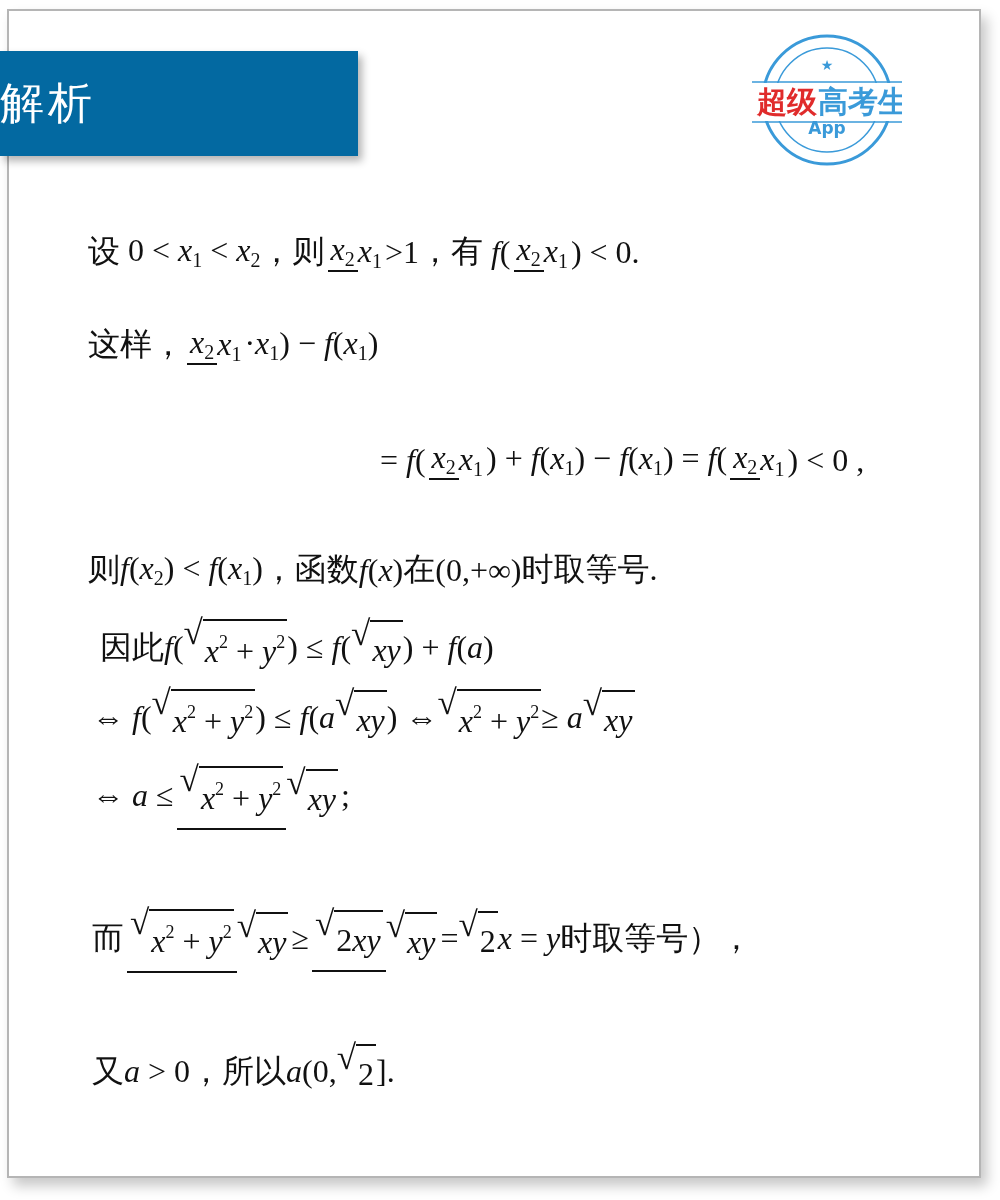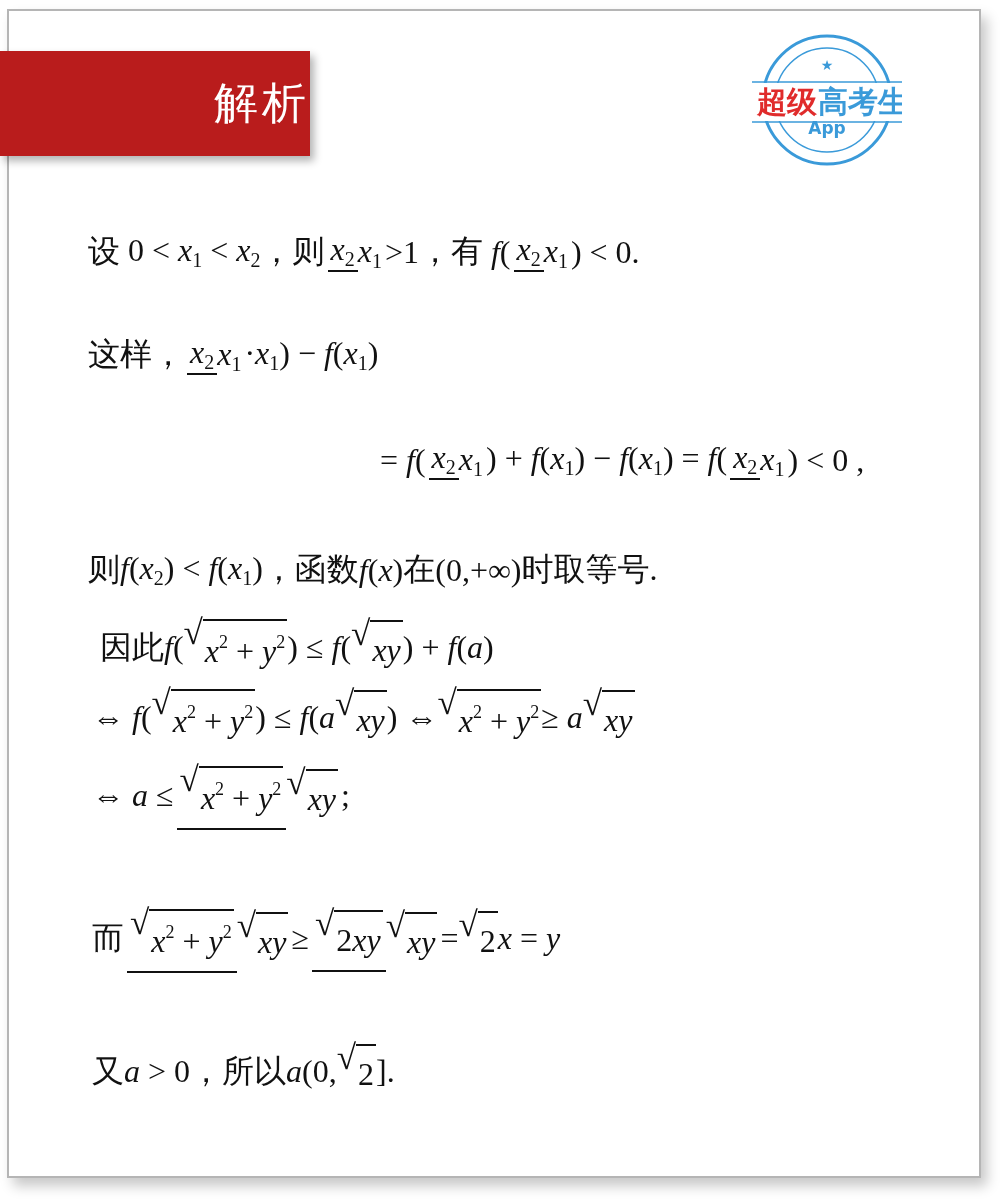--- a/index.html
+++ b/index.html
@@ -1,21 +1,21 @@
 <!DOCTYPE html>
 <html><head>
 <meta charset="utf-8">
 <style>
   html, body { margin:0; padding:0; background:#ffffff; }
   body { width:1000px; height:1200px; position:relative; overflow:hidden;
          font-family: "Liberation Serif", "DejaVu Serif", serif; color:#111; }
   .card { position:absolute; left:7px; top:9px; width:970px; height:1165px;
           background:#fff; border:2px solid #b5b5b5; box-shadow: 6px 8px 12px rgba(0,0,0,0.22); }
-  .banner { position:absolute; left:0; top:51px; width:310px; height:105px; background:#b91c1c;
-            box-shadow: 4px 5px 8px rgba(0,0,0,0.3); display:flex; align-items:center; justify-content:flex-end; }
+  .banner { position:absolute; left:0; top:51px; width:358px; height:105px; background:#0369a1;
+            box-shadow: 4px 5px 8px rgba(0,0,0,0.3); display:flex; align-items:center; justify-content:flex-start; }
   .banner span { color:#fff; font-family:"DejaVu Sans", sans-serif; font-size:44px; letter-spacing:4px; }
   .logo { position:absolute; left:752px; top:30px; width:150px; height:140px; }
   .line { position:absolute; left:88px; font-size:32px; white-space:nowrap; display:flex; align-items:center; }
   i { font-style:italic; }
   sub { font-size:20px; vertical-align:-6px; }
   sup { font-size:18px; vertical-align:14px; }
   .frac { display:inline-flex; flex-direction:row; align-items:center; vertical-align:middle; margin:0 3px; }
   .frac .num { border-bottom:2px solid #111; padding:0 3px; line-height:1.1; }
   .frac .den { line-height:1.1; padding-top:2px; }
   .sqrt { display:inline-flex; align-items:flex-start; }
@@ -55,21 +55,21 @@
   <span>，有</span>
   <span>&nbsp;<i>f</i>(</span>
     <span class="frac">
       <span class="num"><i>x</i><sub>2</sub></span>
       <span class="den"><i>x</i><sub>1</sub></span>
     </span>
     <span>) &lt; 0</span>
   <span>.</span>
 </div>
 
-<div class="line" style="top:333px;">
+<div class="line" style="top:323px;">
   <span>这样，</span>
   <span class="frac">
       <span class="num"><i>x</i><sub>2</sub></span>
       <span class="den"><i>x</i><sub>1</sub></span>
     </span>
   <span>·<i>x</i><sub>1</sub>) − <i>f</i>(<i>x</i><sub>1</sub>)</span>
 </div>
 
 <div class="line" style="top:440px; left:380px;">
   <span>= <i>f</i>(</span>
@@ -170,20 +170,21 @@
           <span class="rad">√</span>
           <span class="under"><i>xy</i></span>
         </span></span>
     </span>
   <span>= </span>
     <span class="sqrt">
       <span class="rad">√</span>
       <span class="under">2</span>
     </span>
   <span><i>x</i> = <i>y</i></span>
+  <span>时取等号），</span>
 </div>
 
 <div class="line" style="top:1040px; left:92px;">
   <span>又</span>
   <span><i>a</i> &gt; 0</span>
   <span>，所以</span>
   <span><i>a</i></span>
   <span>(0,</span>
     <span class="sqrt">
       <span class="rad">√</span>

